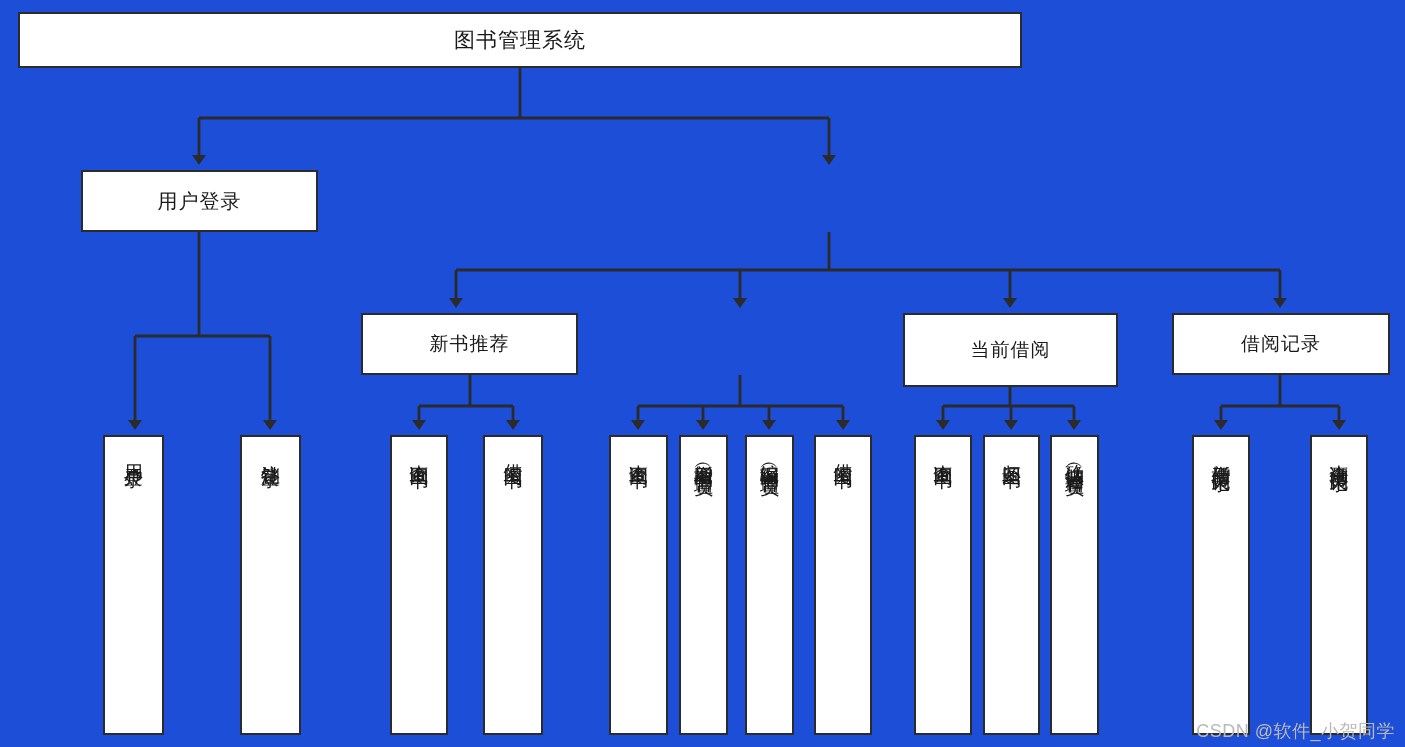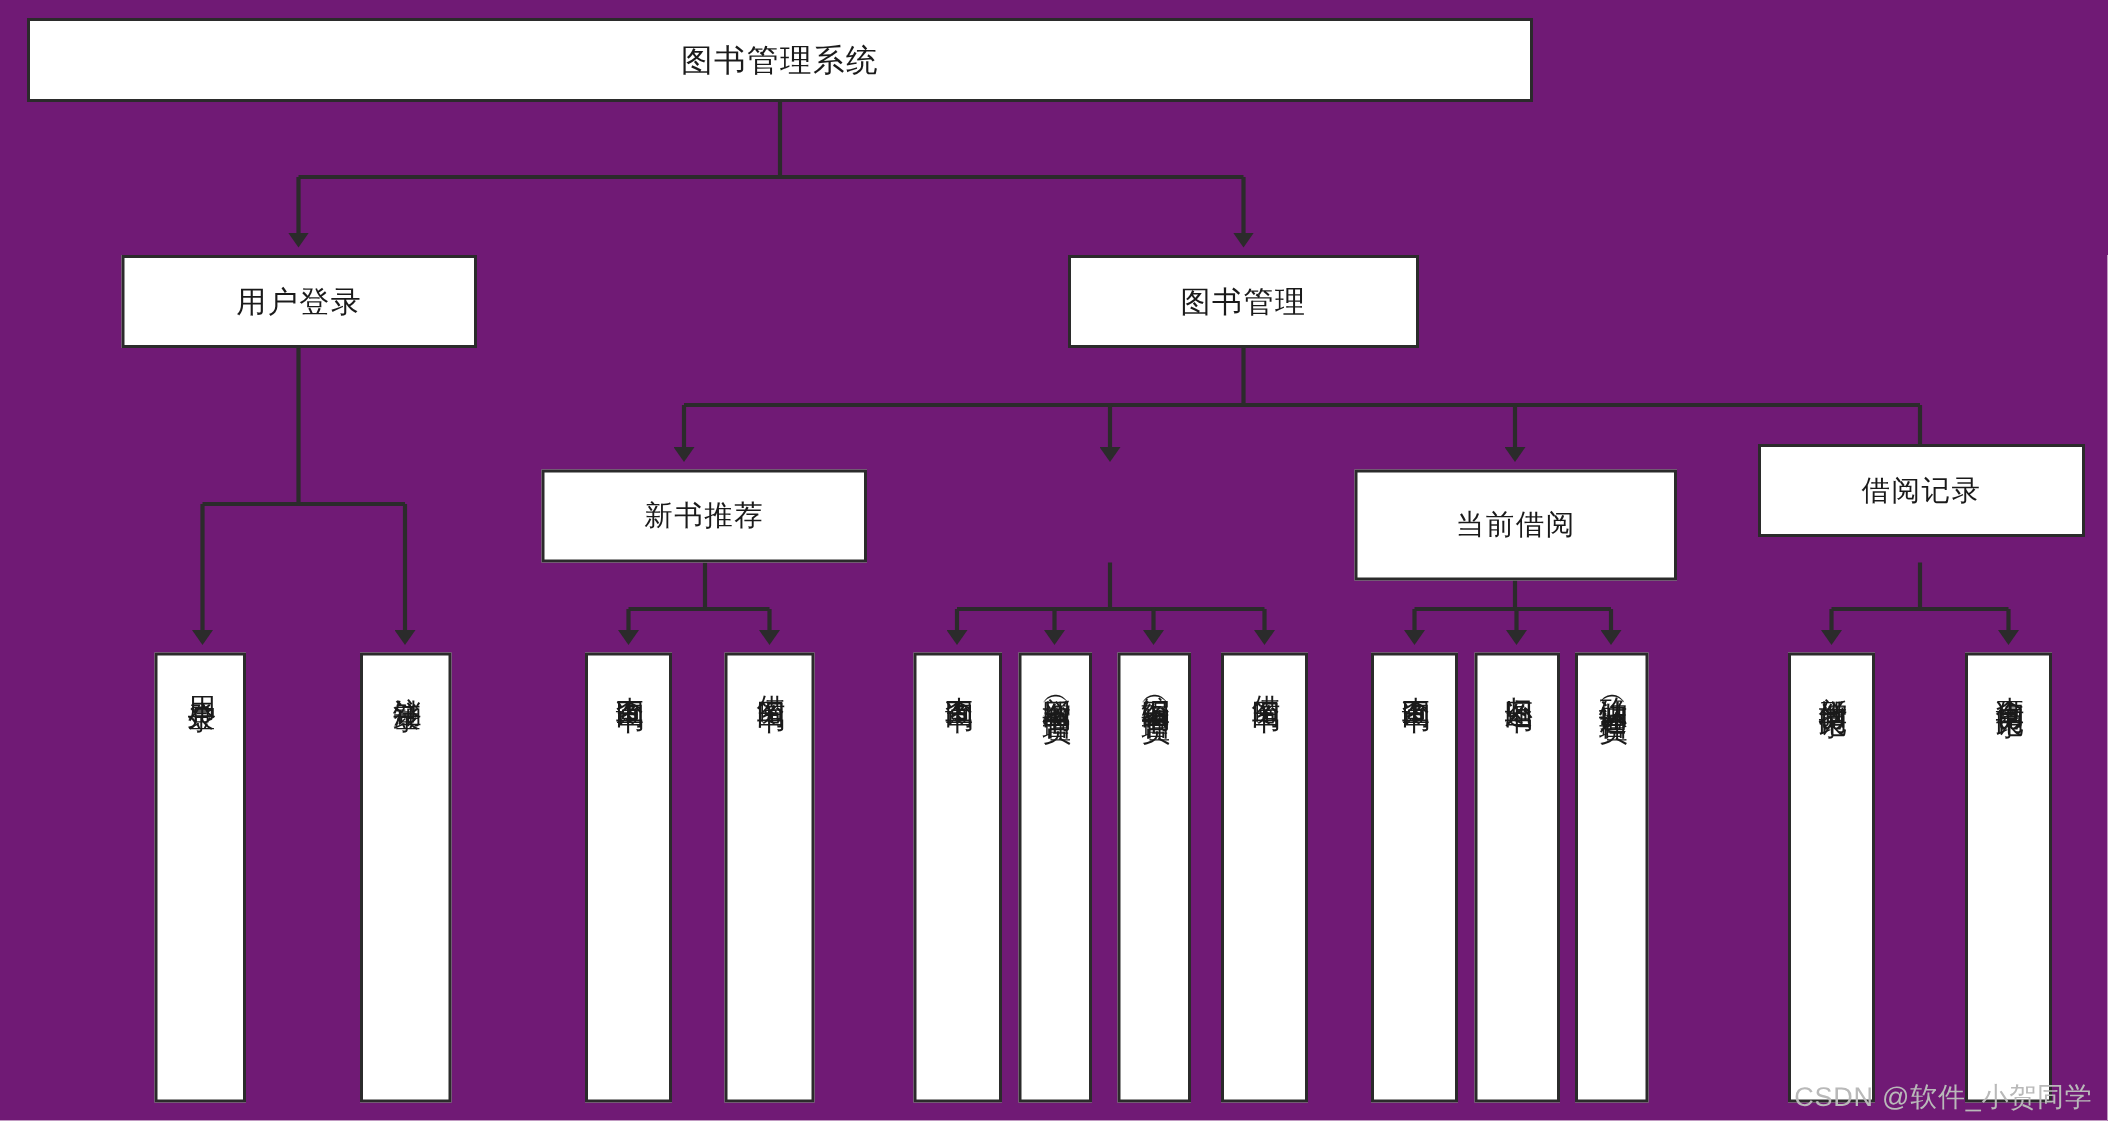--- a/index.html
+++ b/index.html
@@ -4,21 +4,21 @@
 <style>
   html,body{margin:0;padding:0;background:#ffffff;}
   body{
     font-family:"Liberation Sans","DejaVu Sans",sans-serif;
     color:#1a1a1a;
   }
   #stage{
     position:relative;
     width:1405px;
     height:747px;
-    background:#701a75;
+    background:#1d4ed8;
     overflow:hidden;
   }
   svg#wires{
     position:absolute;
     left:0; top:0;
     width:1405px; height:747px;
     pointer-events:none;
   }
   .node{
     position:absolute;
@@ -112,31 +112,28 @@
     </g>
   </svg>
 
   <div class="node root" style="left: 18px; top: 12px; width: 1004px; height: 56px;">
     <span>图书管理系统</span>
   </div>
 
   <div class="node lvl1" style="left: 81px; top: 170px; width: 237px; height: 62px;">
     <span>用户登录</span>
   </div>
-  <div class="node lvl1" style="left: 712px; top: 170px; width: 234px; height: 62px;">
-    <span>图书管理</span>
-  </div>
 
   <div class="node lvl2" style="left: 361px; top: 313px; width: 217px; height: 62px; text-align: right;">
     <span>新书推荐</span>
   </div>
   <div class="node lvl2" style="left: 903px; top: 313px; width: 215px; height: 74px;">
     <span>当前借阅</span>
   </div>
-  <div class="node lvl2" style="left: 1172px; top: 296px; width: 218px; height: 62px;">
+  <div class="node lvl2" style="left: 1172px; top: 313px; width: 218px; height: 62px;">
     <span>借阅记录</span>
   </div>
 
   <div class="node leaf" style="left: 103px; top: 435px; width: 61px; height: 300px;">
     <span class="vtext">用户登录</span>
   </div>
   <div class="node leaf" style="left: 240px; top: 435px; width: 61px; height: 300px;">
     <span class="vtext">注销登录</span>
   </div>
   <div class="node leaf" style="left: 390px; top: 435px; width: 58px; height: 300px;">

